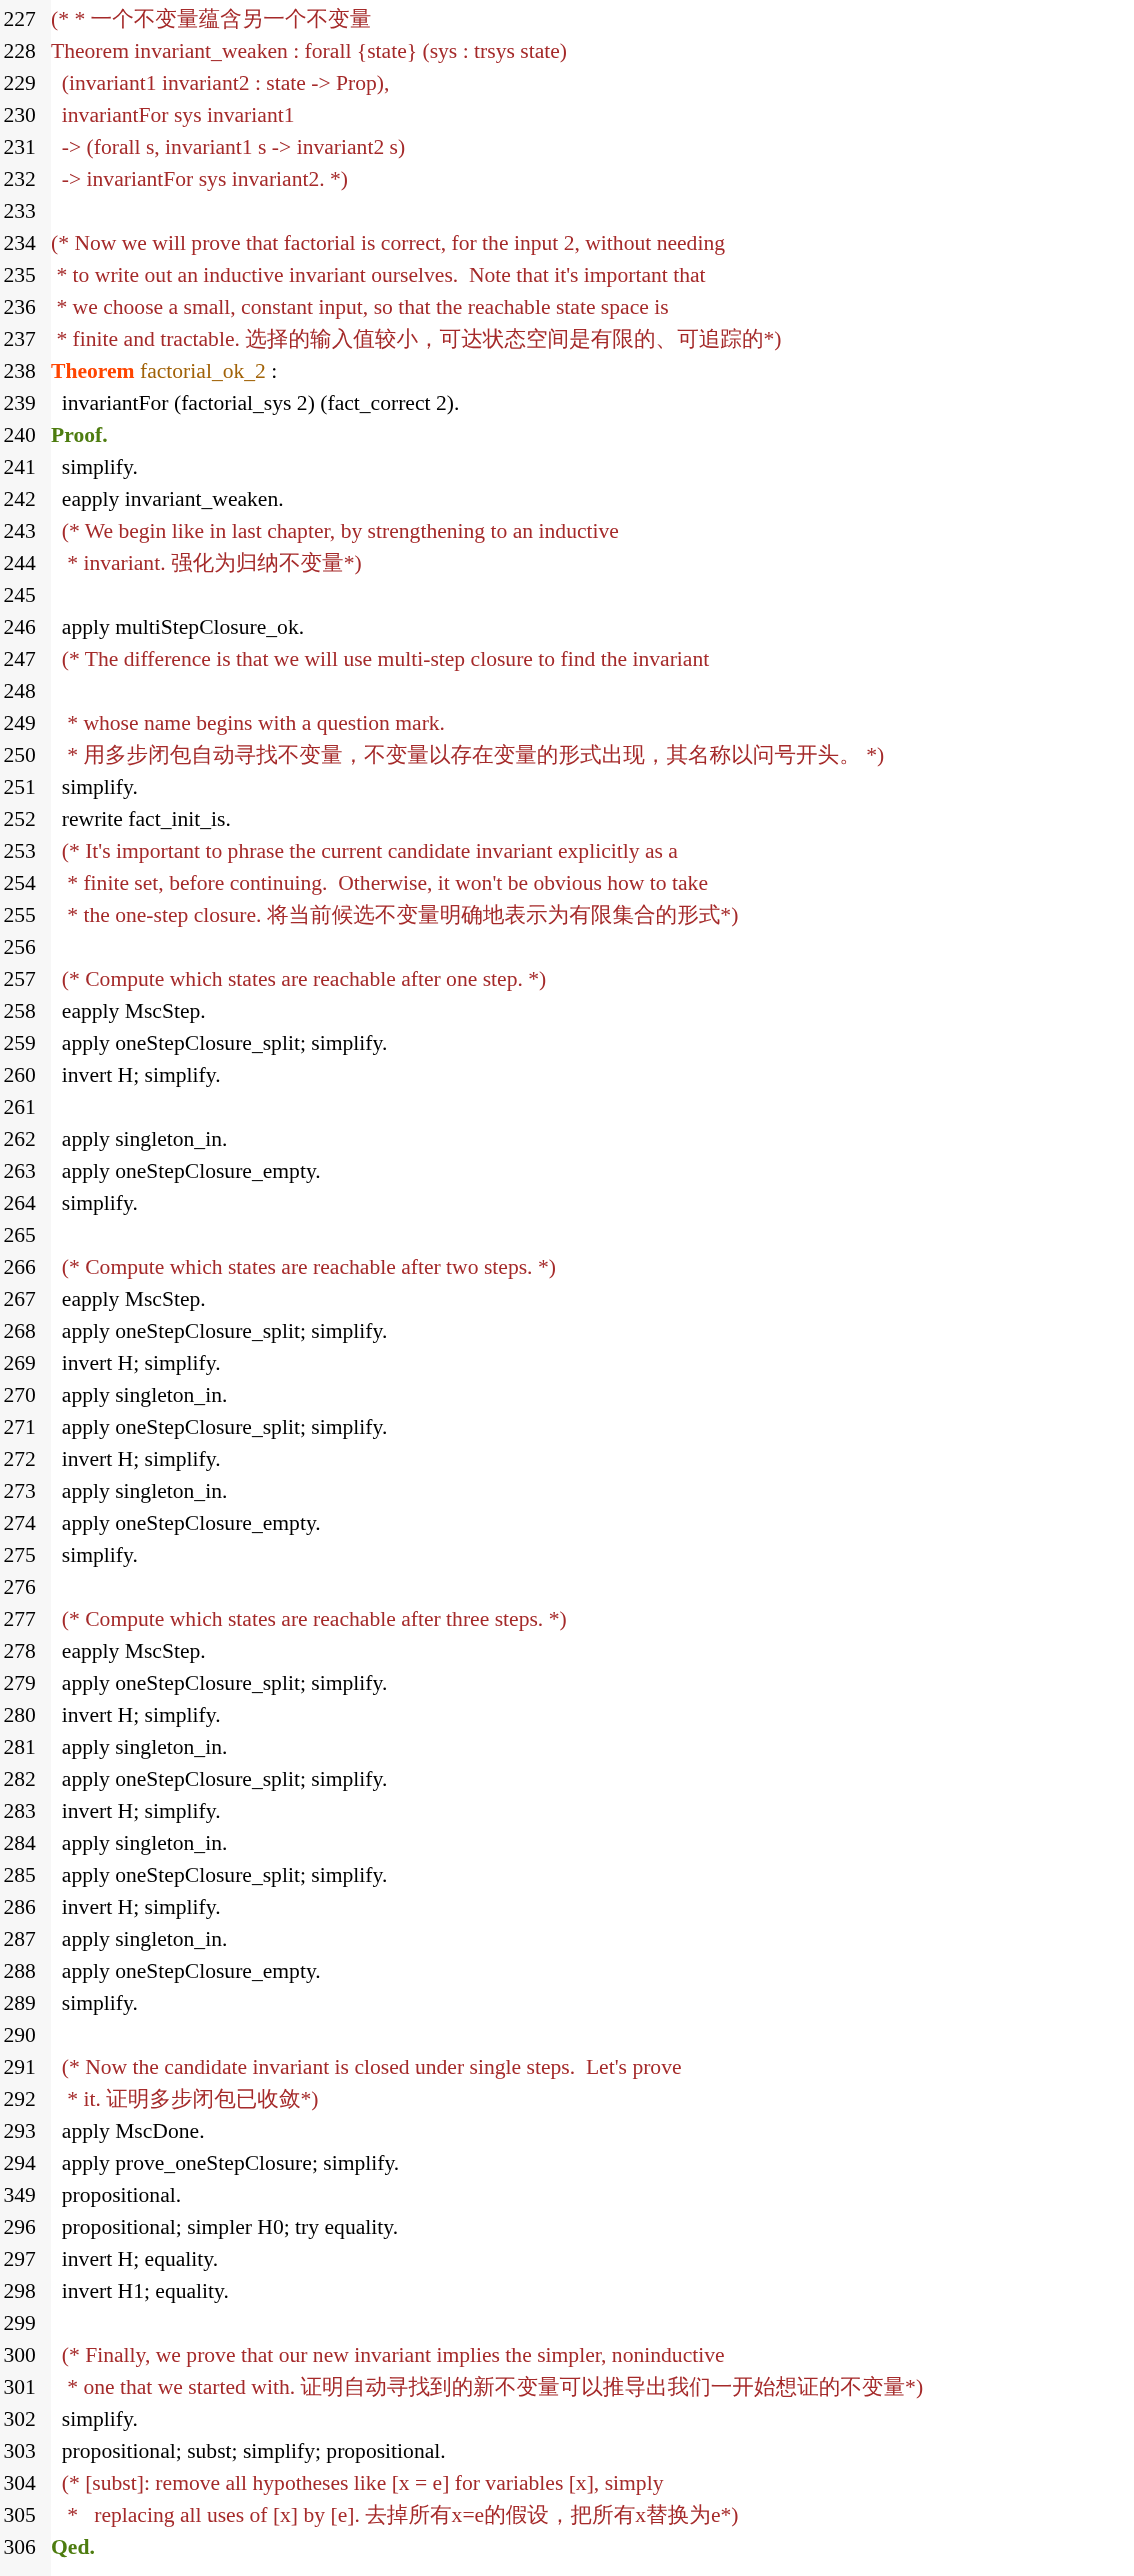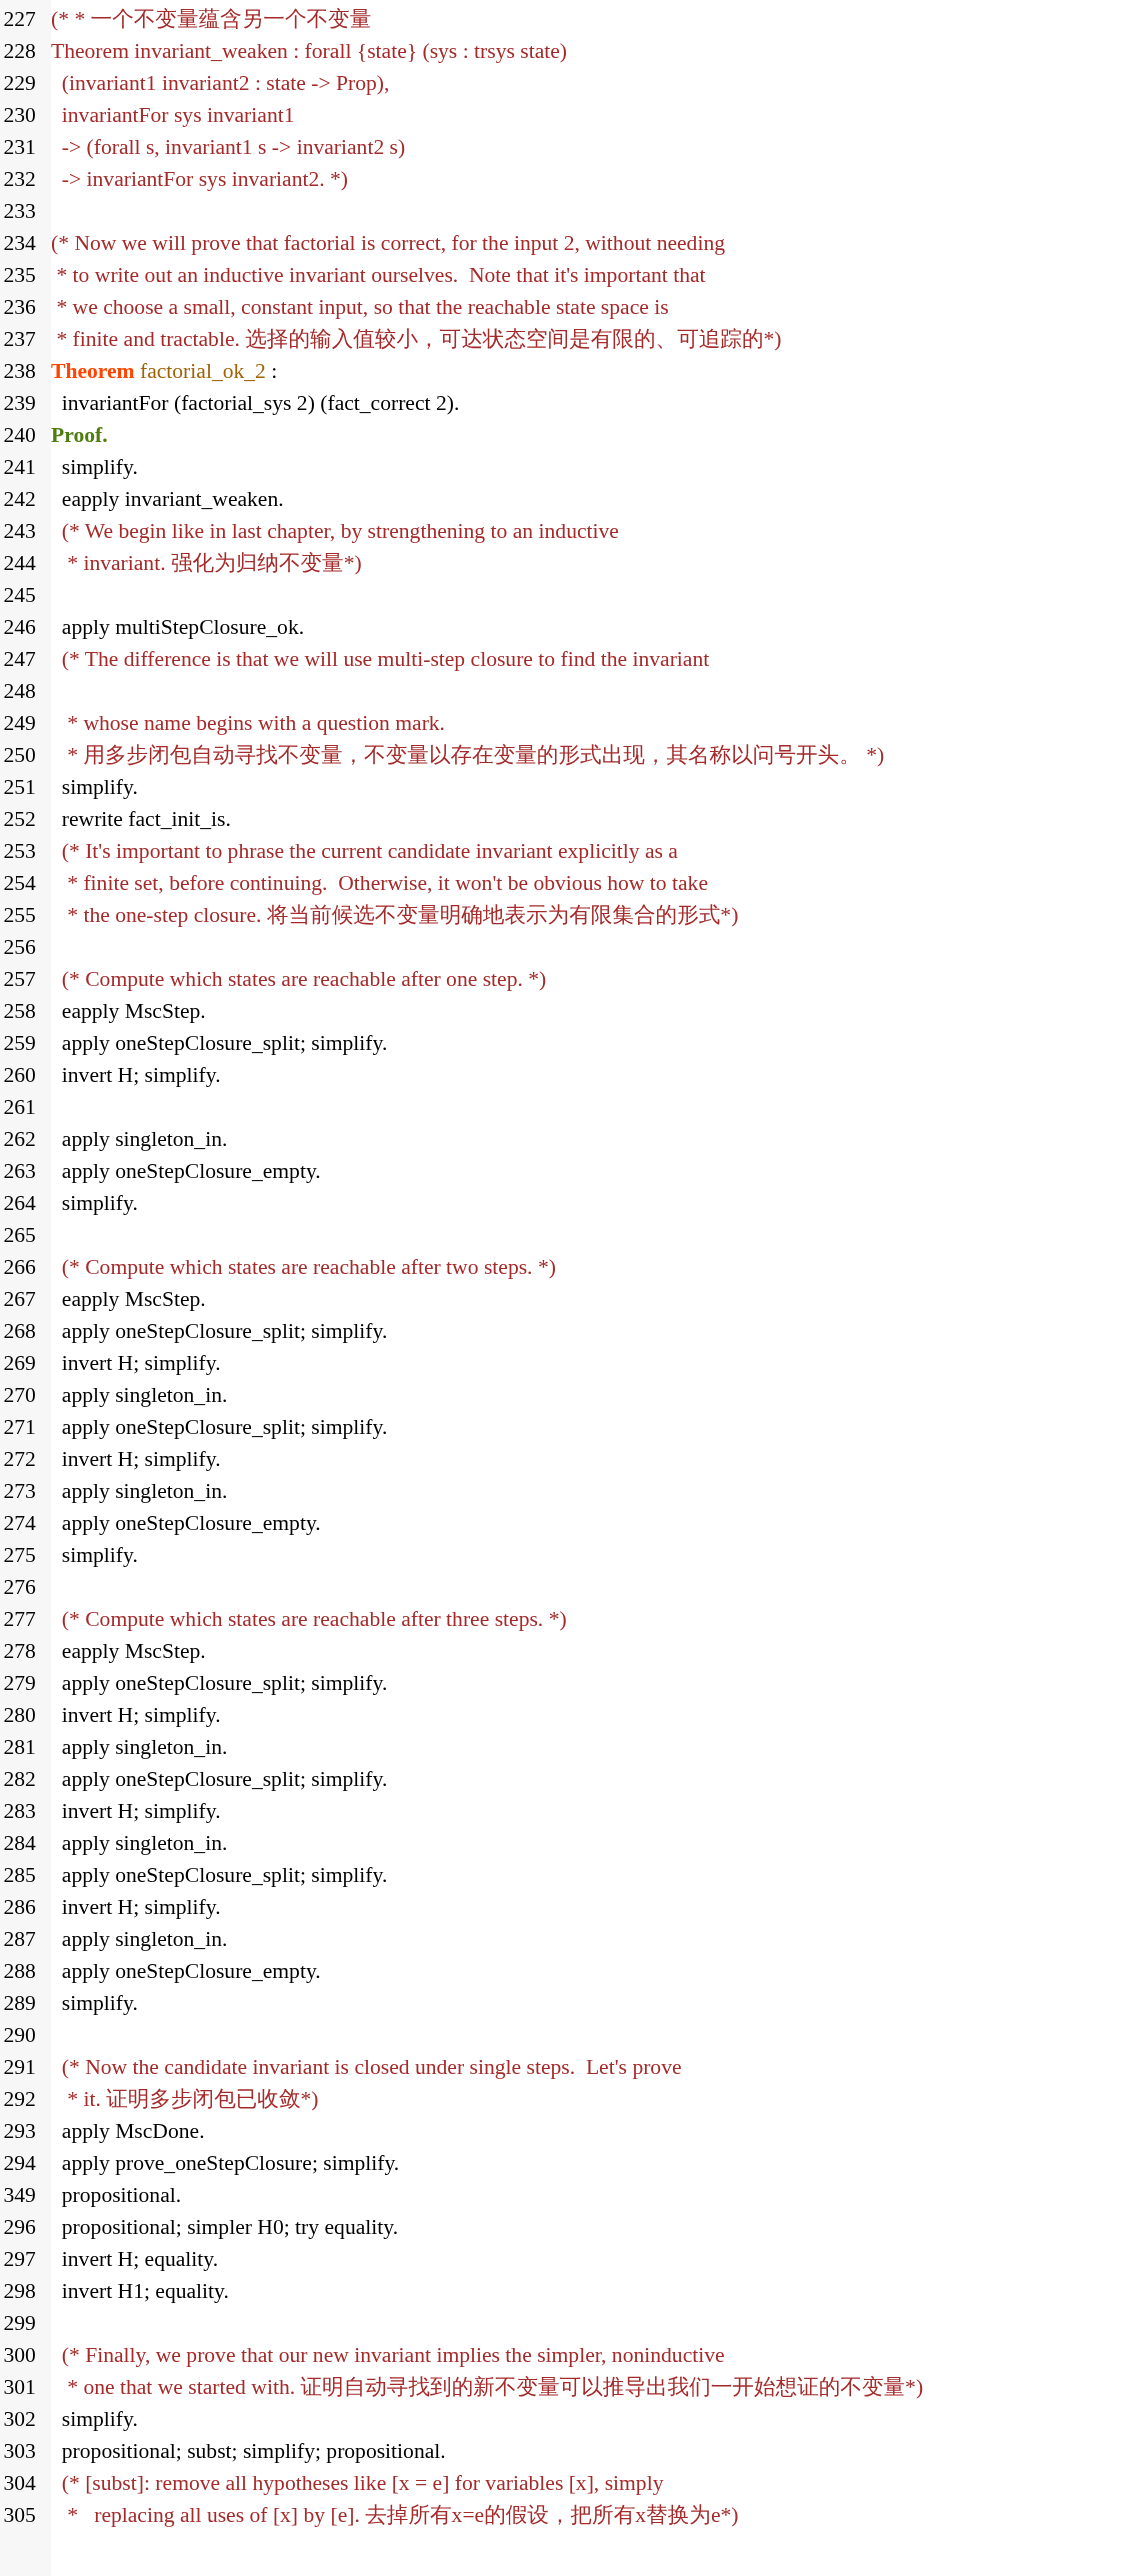--- a/index.html
+++ b/index.html
@@ -135,15 +135,16 @@
       <div class="line"><span class="ln">296</span><span class="txt"><span class="plain">  propositional; simpler H0; try equality.</span></span></div>
       <div class="line"><span class="ln">297</span><span class="txt"><span class="plain">  invert H; equality.</span></span></div>
       <div class="line"><span class="ln">298</span><span class="txt"><span class="plain">  invert H1; equality.</span></span></div>
       <div class="line"><span class="ln">299</span><span class="txt"></span></div>
       <div class="line"><span class="ln">300</span><span class="txt"><span class="plain">  </span><span class="comment">(* Finally, we prove that our new invariant implies the simpler, noninductive</span></span></div>
       <div class="line"><span class="ln">301</span><span class="txt"><span class="plain">   </span><span class="comment">* one that we started with. 证明自动寻找到的新不变量可以推导出我们一开始想证的不变量*)</span></span></div>
       <div class="line"><span class="ln">302</span><span class="txt"><span class="plain">  simplify.</span></span></div>
       <div class="line"><span class="ln">303</span><span class="txt"><span class="plain">  propositional; subst; simplify; propositional.</span></span></div>
       <div class="line"><span class="ln">304</span><span class="txt"><span class="plain">  </span><span class="comment">(* [subst]: remove all hypotheses like [x = e] for variables [x], simply</span></span></div>
       <div class="line"><span class="ln">305</span><span class="txt"><span class="plain">   </span><span class="comment">*   replacing all uses of [x] by [e]. 去掉所有x=e的假设，把所有x替换为e*)</span></span></div>
+      <div class="line"><span class="ln">306</span><span class="txt"><span class="proofkw">Qed.</span></span></div>
     </div>
 </div>
 
 
 </body></html>

